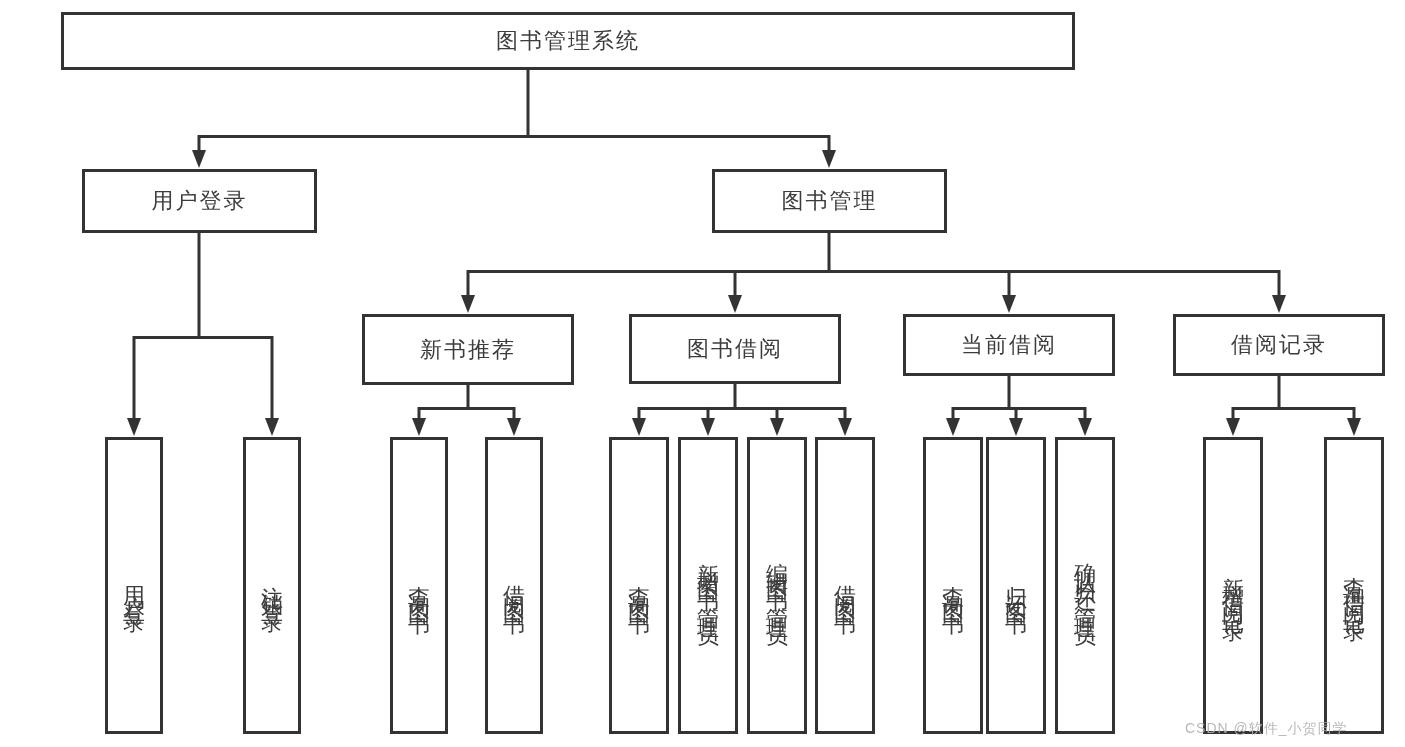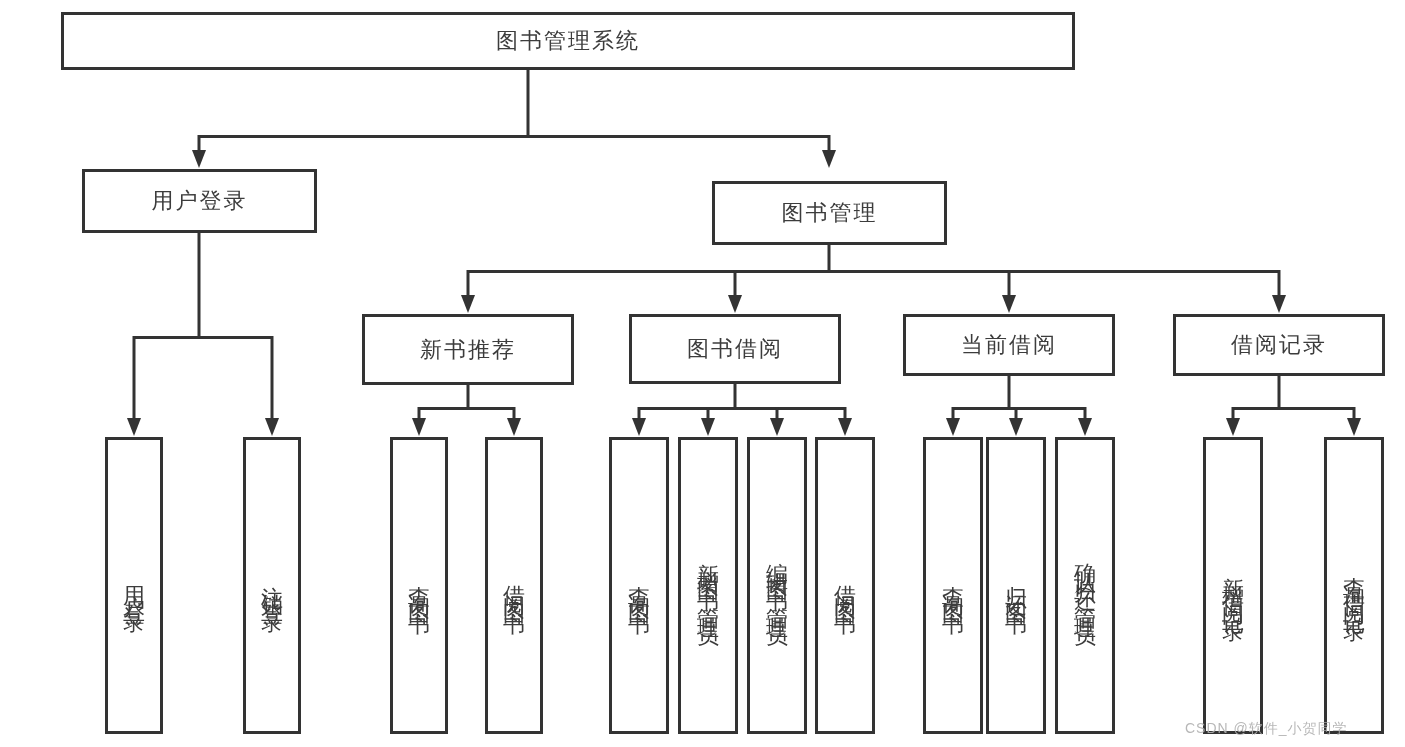--- a/index.html
+++ b/index.html
@@ -130,21 +130,21 @@
     </g>
   </svg>
 
   <div class="hbox" style="left:21px; top:12px; width:1014px; height:58px;margin-left:40px;">
     <span>图书管理系统</span>
   </div>
 
   <div class="hbox" style="left:82px; top:169px; width:235px; height:64px;">
     <span>用户登录</span>
   </div>
-  <div class="hbox" style="left:712px; top:169px; width:235px; height:64px;margin-top:12px;">
+  <div class="hbox" style="left:712px; top:169px; width:235px; height:64px;">
     <span>图书管理</span>
   </div>
 
   <div class="hbox" style="left:362px; top:314px; width:212px; height:71px;">
     <span>新书推荐</span>
   </div>
   <div class="hbox" style="left:629px; top:314px; width:212px; height:70px;">
     <span>图书借阅</span>
   </div>
   <div class="hbox" style="left:903px; top:314px; width:212px; height:62px;text-align:right;">

